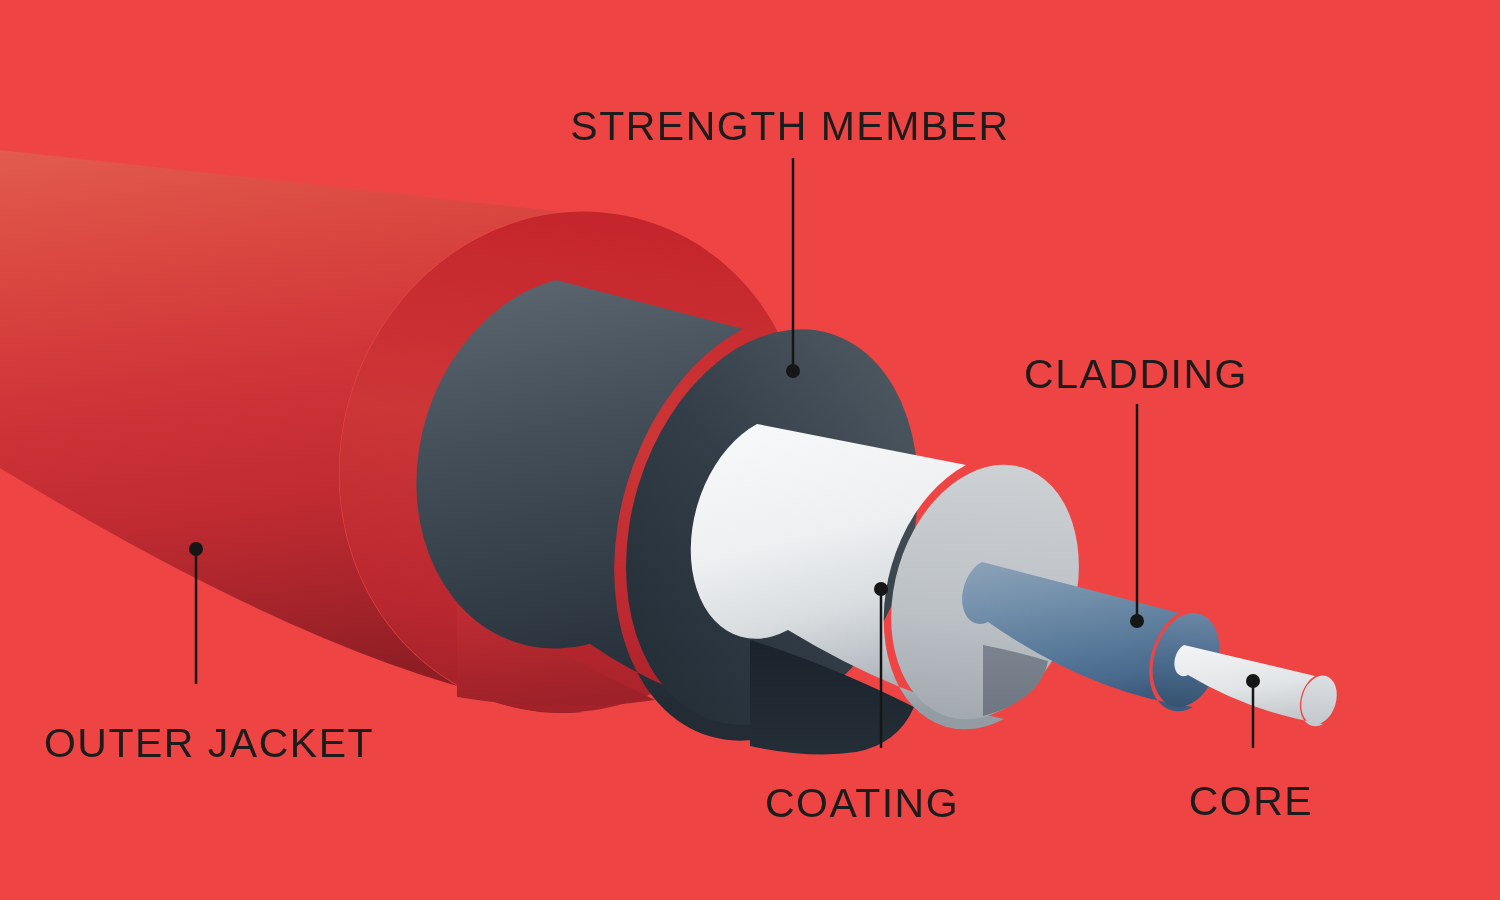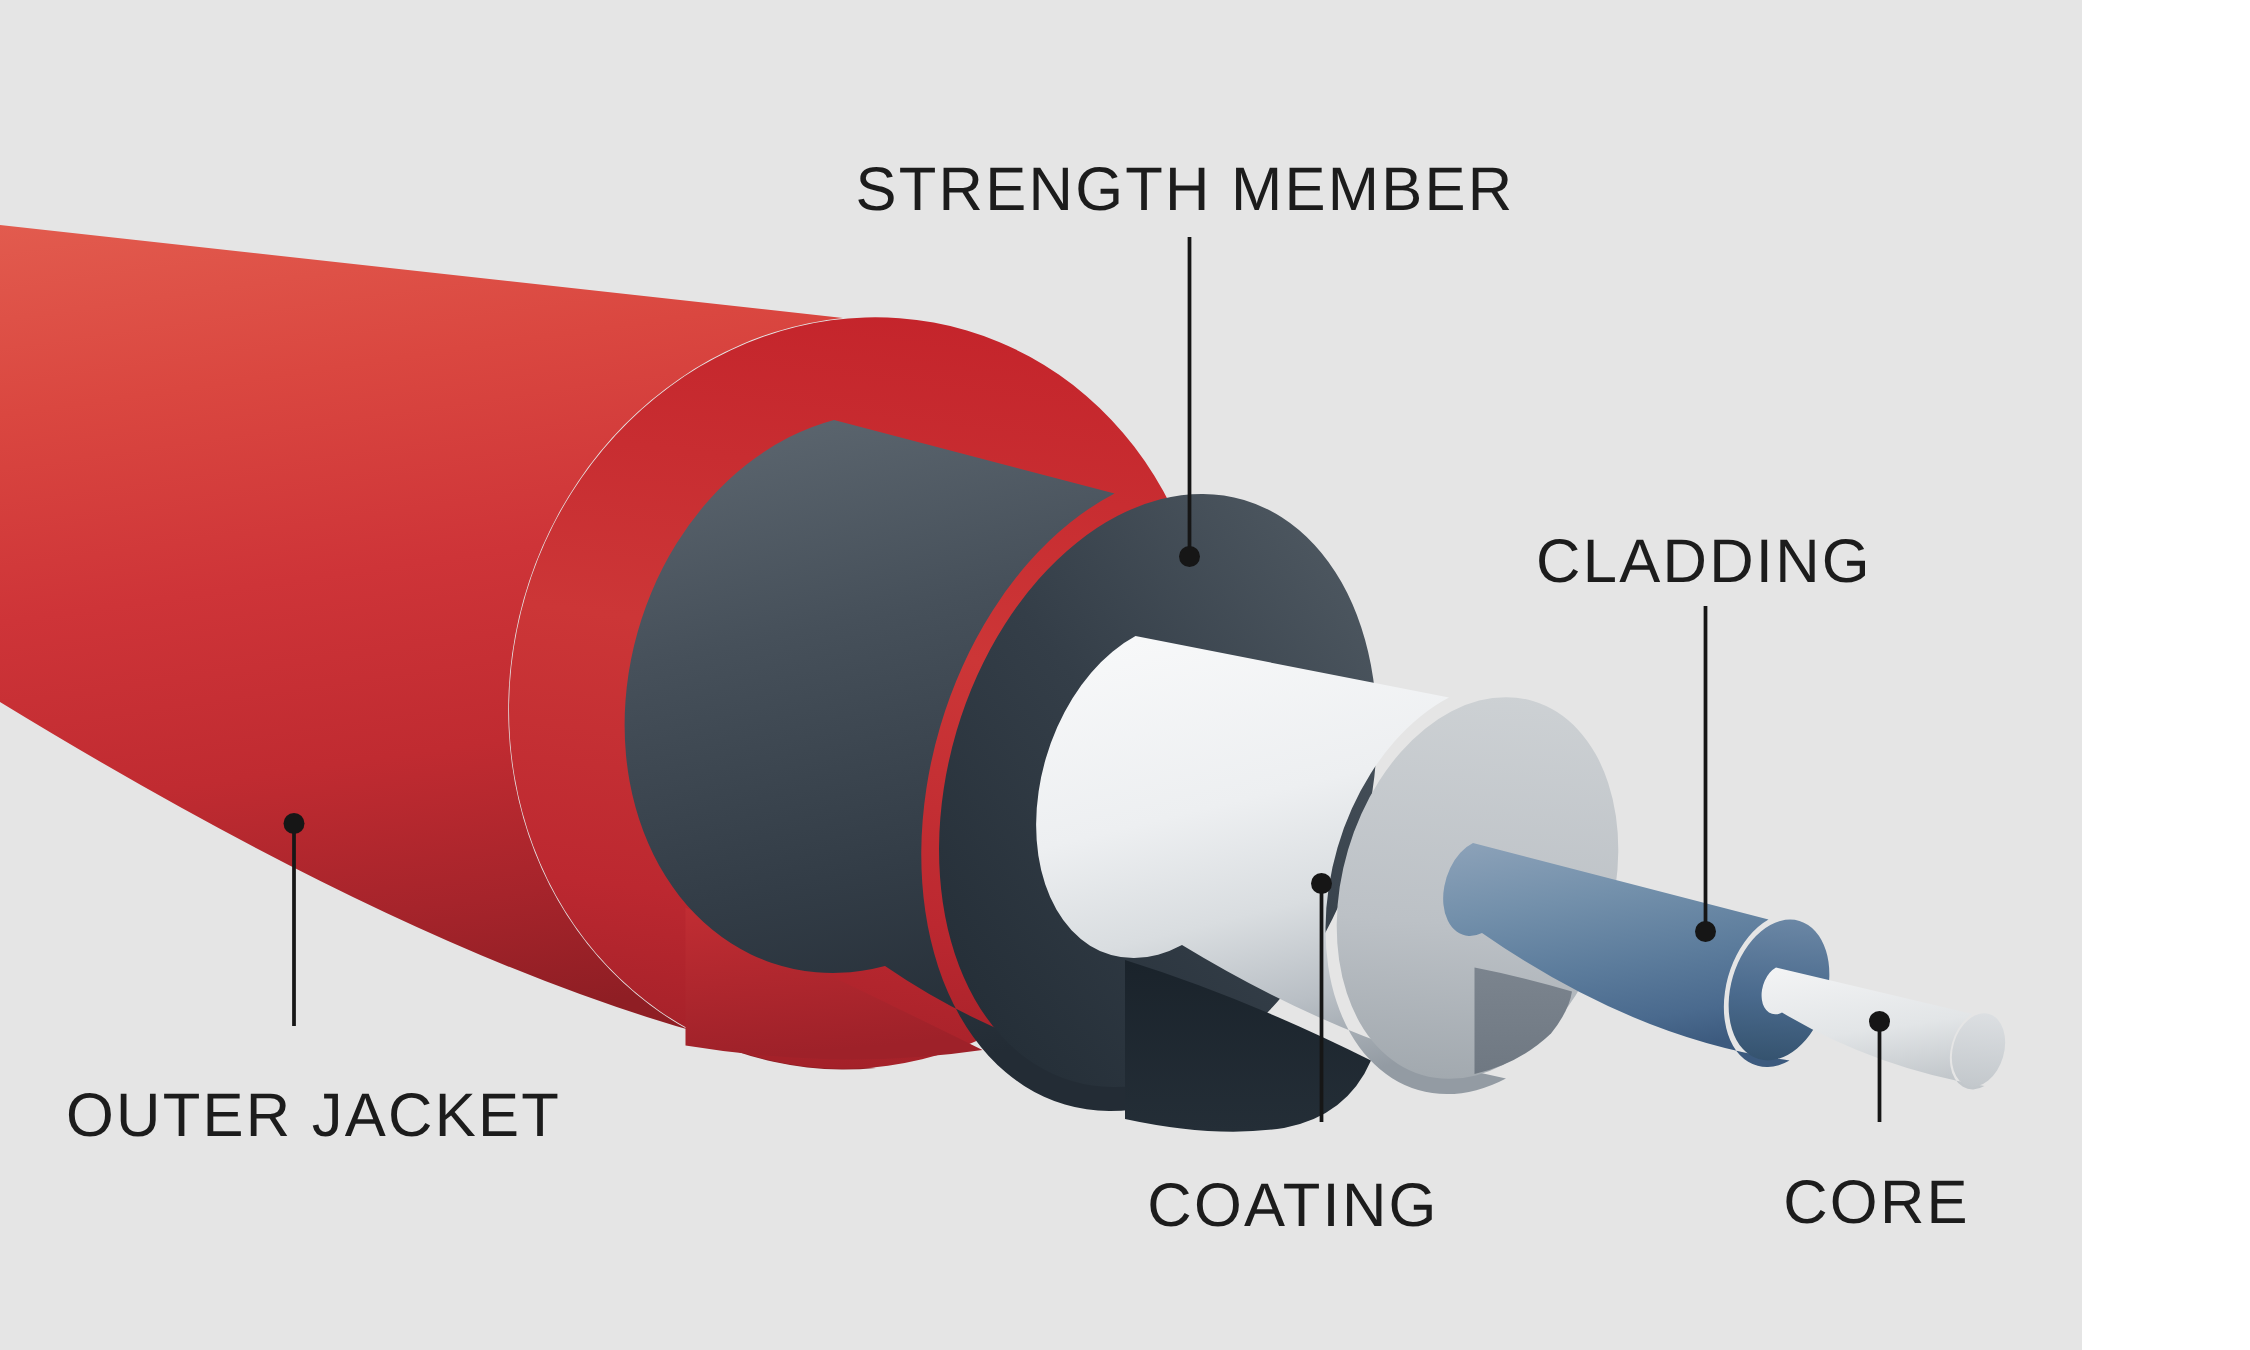--- a/index.html
+++ b/index.html
@@ -1,16 +1,16 @@
 <!DOCTYPE html>
 <html><head>
 <meta charset="utf-8">
 <style>
   html,body{margin:0;padding:0;background:#ffffff;}
-  #stage{position:relative;width:1388px;height:900px;background:#e5e5e5;overflow:hidden;}
+  #stage{position:relative;width:1500px;height:900px;background:#ef4444;overflow:hidden;}
   svg{display:block;}
   .lbl{
     font-family:"Liberation Sans", sans-serif;
     font-size:41px;
     letter-spacing:1.5px;
     fill:#1c1c1c;
     text-anchor:middle;
   }
   .leader{stroke:#161616;stroke-width:2.5;fill:none;}
   .leader-dot{fill:#161616;stroke:none;}

